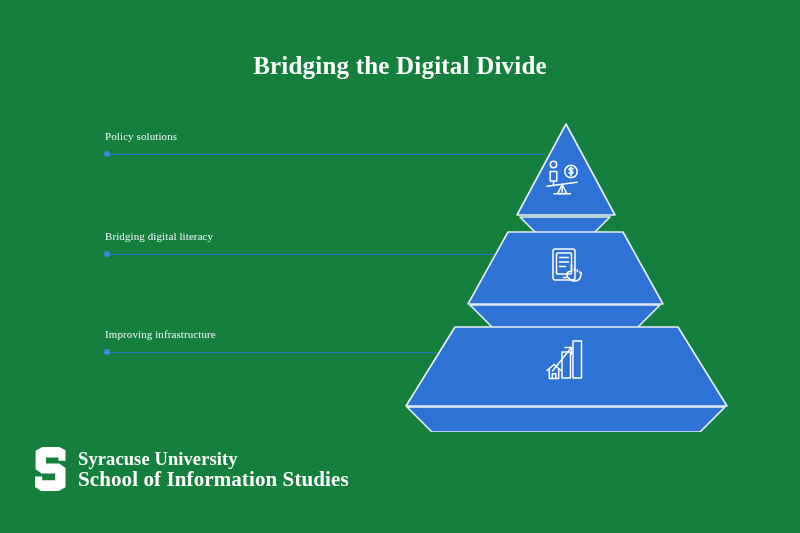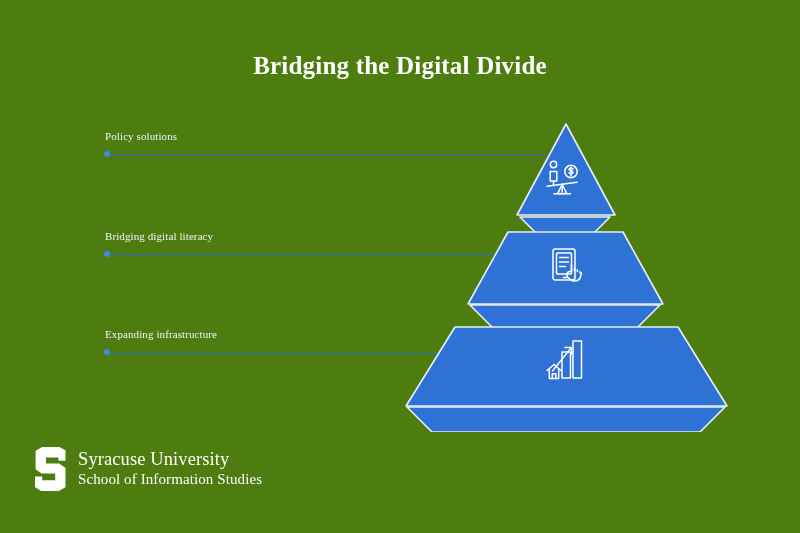--- a/index.html
+++ b/index.html
@@ -4,21 +4,21 @@
 <style>
   html, body {
     margin: 0;
     padding: 0;
     background: #060d3d;
   }
   #canvas {
     position: relative;
     width: 800px;
     height: 533px;
-    background: #4d7c0f;
+    background: #15803d;
     overflow: hidden;
     font-family: "Liberation Serif", serif;
   }
 
   
   #title {
     position: absolute;
     top: 52px;
     left: 0;
     width: 800px;
@@ -69,20 +69,21 @@
     top: 112px;
   }
 
   
   #logo {
     position: absolute;
     left: 34px;
     top: 447px;
     display: flex;
     align-items: center;
+    font-weight: bold;
   }
   #logo-mark {
     width: 34px;
     height: 44px;
     margin-right: 10px;
     flex: none;
   }
   #logo-words {
     display: flex;
     flex-direction: column;
@@ -91,21 +92,21 @@
   .logo-line1 {
     color: #ffffff;
     font-family: "Liberation Serif", serif;
     font-size: 18.5px;
     line-height: 21px;
     letter-spacing: 0.1px;
   }
   .logo-line2 {
     color: #ffffff;
     font-family: "Liberation Serif", serif;
-    font-size: 15px;
+    font-size: 21px;
     line-height: 19px;
     letter-spacing: 0.1px;
   }
 </style>
 </head>
 <body>
 
 <div id="canvas">
 
   <div id="title">Bridging the Digital Divide</div>
@@ -116,21 +117,21 @@
     <div class="leader-dot"></div>
   </div>
 
   <div class="label-group" style="top:230px;">
     <div class="label-text">Bridging digital literacy</div>
     <div class="leader" style="width:390px;"></div>
     <div class="leader-dot"></div>
   </div>
 
   <div class="label-group" style="top:328px;">
-    <div class="label-text">Expanding infrastructure</div>
+    <div class="label-text">Improving infrastructure</div>
     <div class="leader" style="width:345px;"></div>
     <div class="leader-dot"></div>
   </div>
 
   <svg id="pyramid" width="340" height="320" viewBox="0 0 340 320">
 
     <g>
 
       <polygon points="125,105 215,105 190,130 150,130" fill="#2f72d6" stroke="#e9eef8" stroke-width="1.6" stroke-linejoin="round"></polygon>
 

